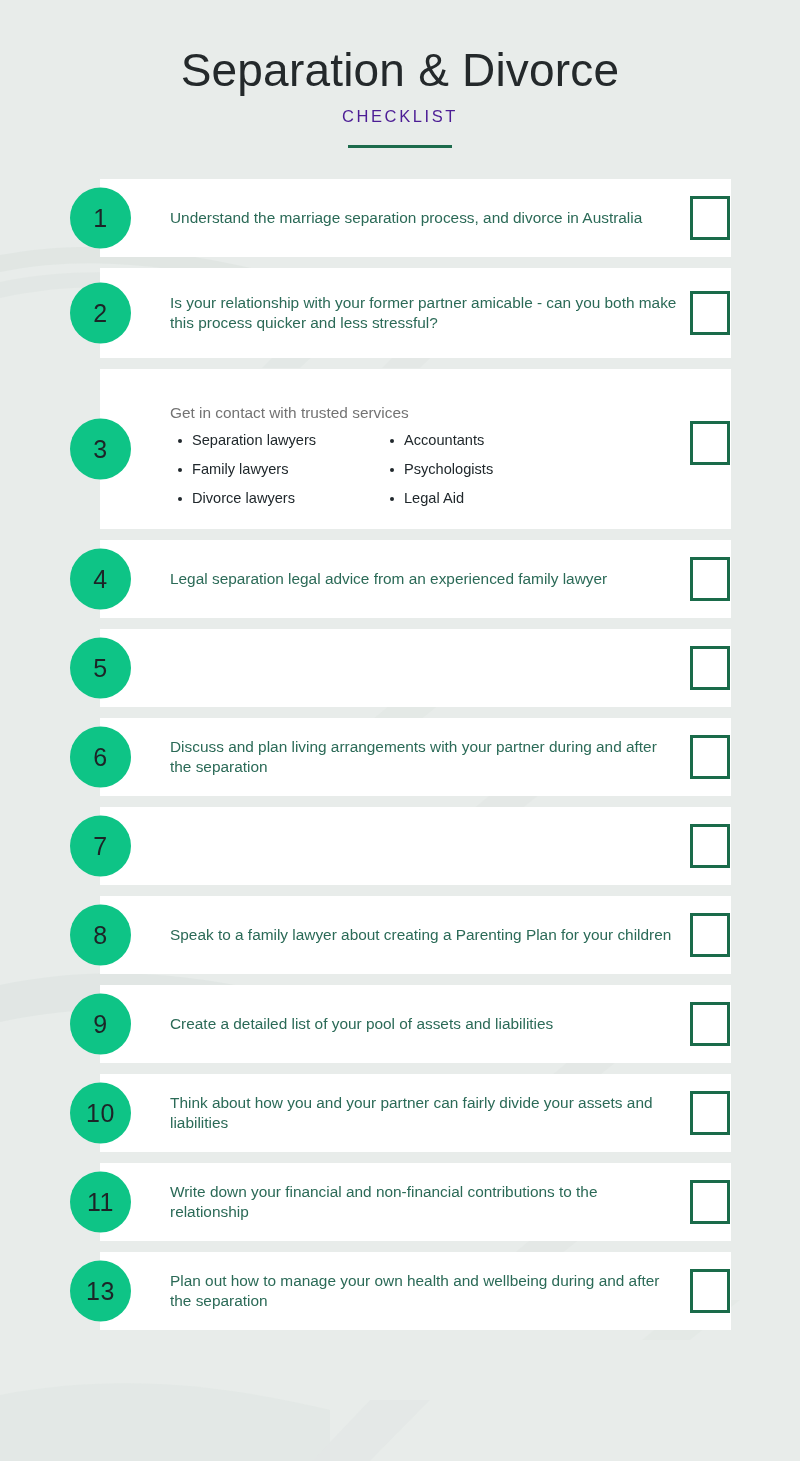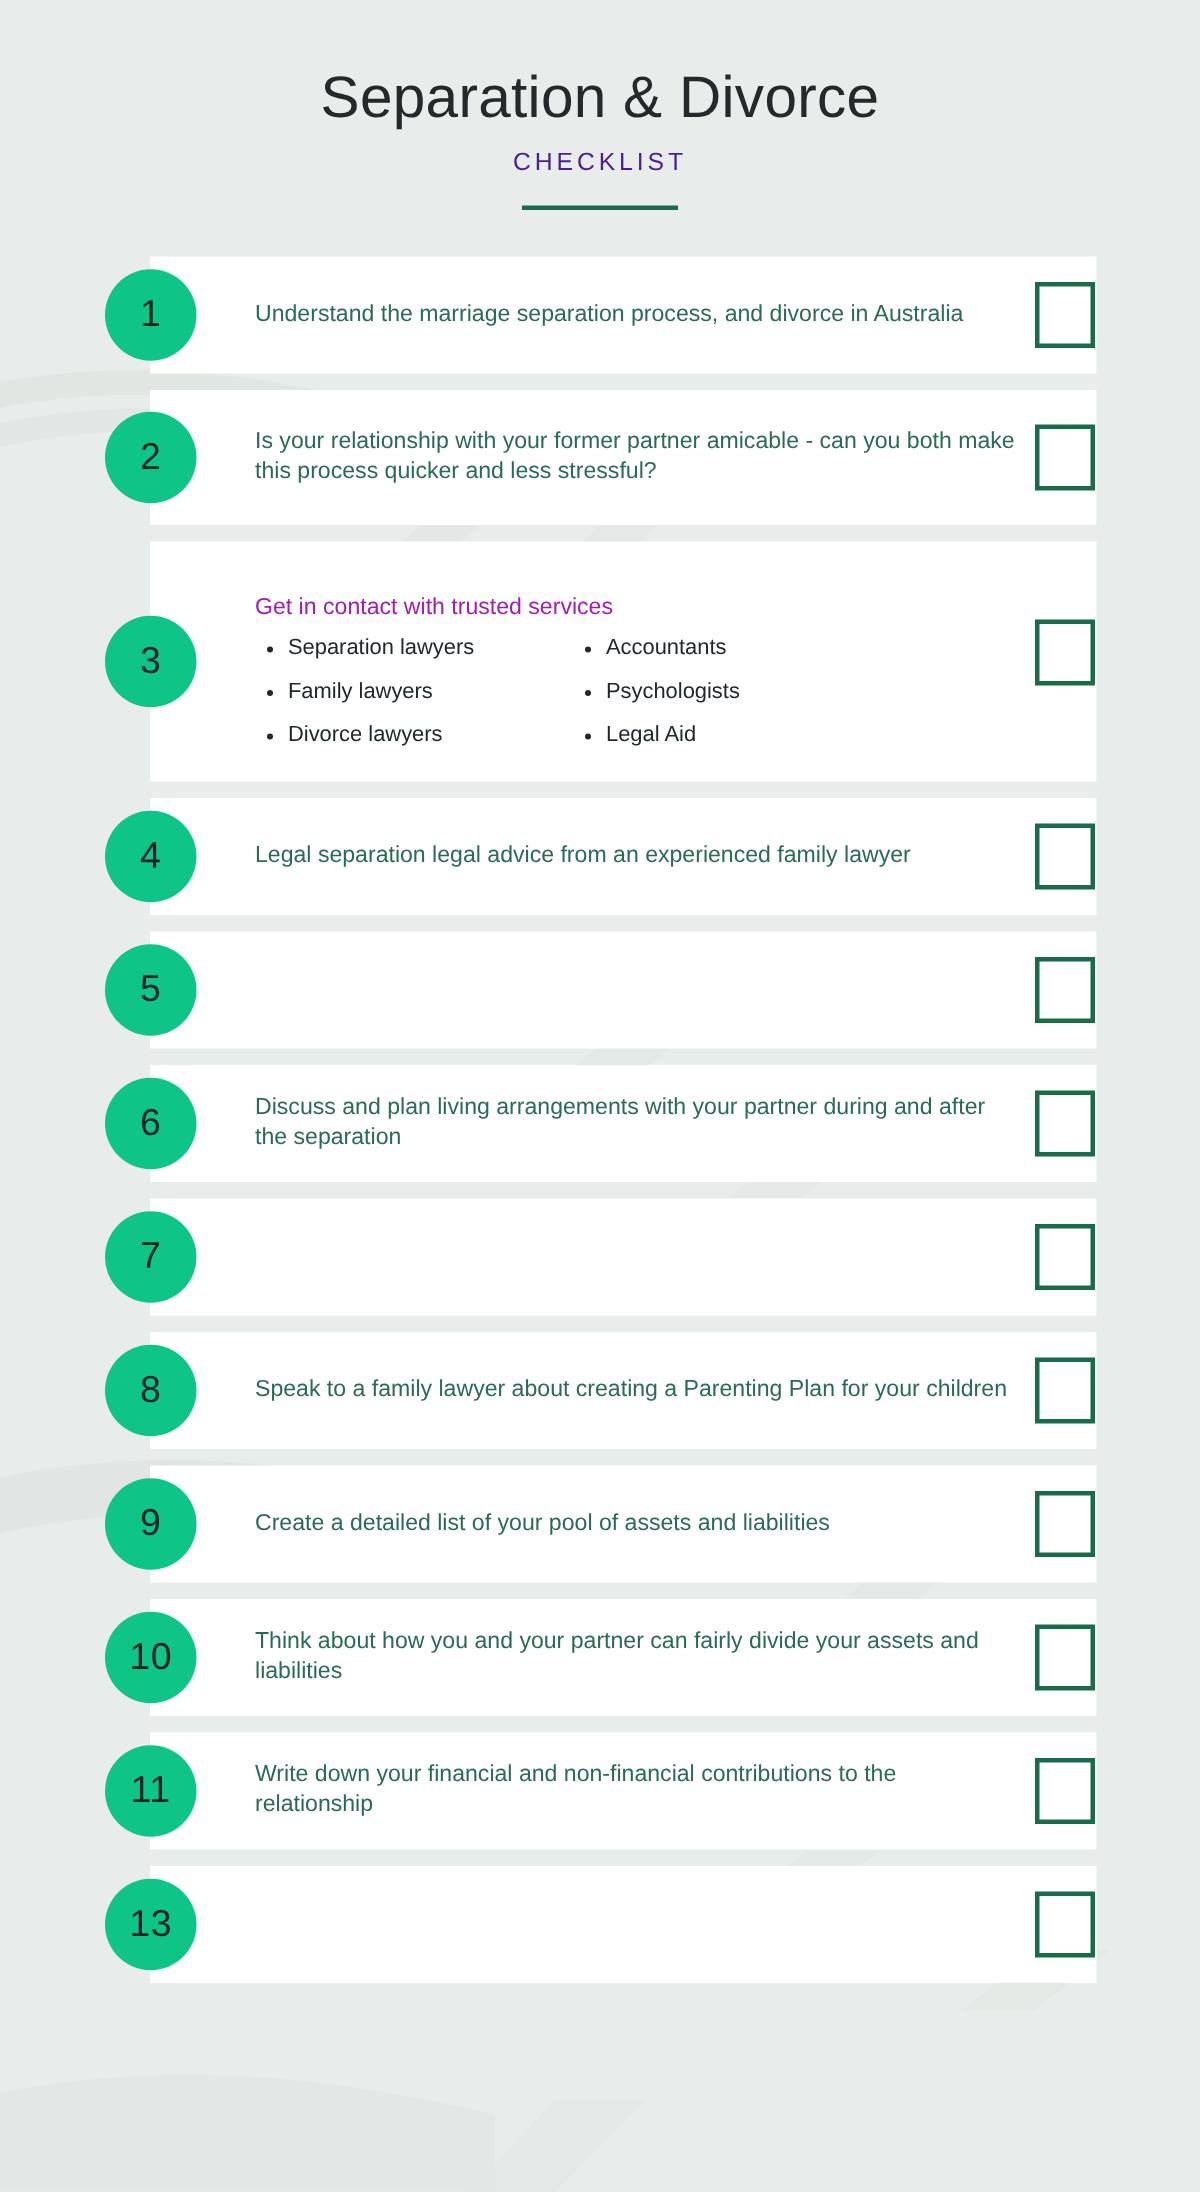--- a/index.html
+++ b/index.html
@@ -26,21 +26,21 @@
   }
 
   
   .header {
     position: relative;
     z-index: 2;
     text-align: center;
     padding-top: 44px;
   }
   .title {
-    font-size: 39px;
+    font-size: 46px;
     font-weight: 400;
     color: #24292b;
     letter-spacing: 0.2px;
     margin: 0;
     line-height: 1.15;
   }
   .subtitle {
     font-size: 16.5px;
     letter-spacing: 2.6px;
     color: #4c1d95;
@@ -118,21 +118,21 @@
     z-index: 3;
   }
 
   
   .row-bullets { height: 160px; }
   .row-bullets .row-text {
     top: 34px;
     transform: none;
   }
   .bullets-head {
-    color: #a21caf;
+    color: #737373;
     font-size: 15.4px;
     margin-bottom: 10px;
   }
   .bullets-cols {
     display: flex;
     gap: 0px;
   }
   .bullets-cols ul {
     margin: 0;
     padding: 0 0 0 22px;
@@ -297,16 +297,17 @@
     <div class="row-text">Write down your financial and non-financial contributions to the relationship</div>
     <div class="checkbox"></div>
   </div>
 
 
   <div class="row">
     <div class="card"></div>
     <div class="circle">
       <span>13</span>
     </div>
+    <div class="row-text">Plan out how to manage your own health and wellbeing during and after the separation</div>
     <div class="checkbox"></div>
   </div>
 
 </div>
 
 </body></html>

